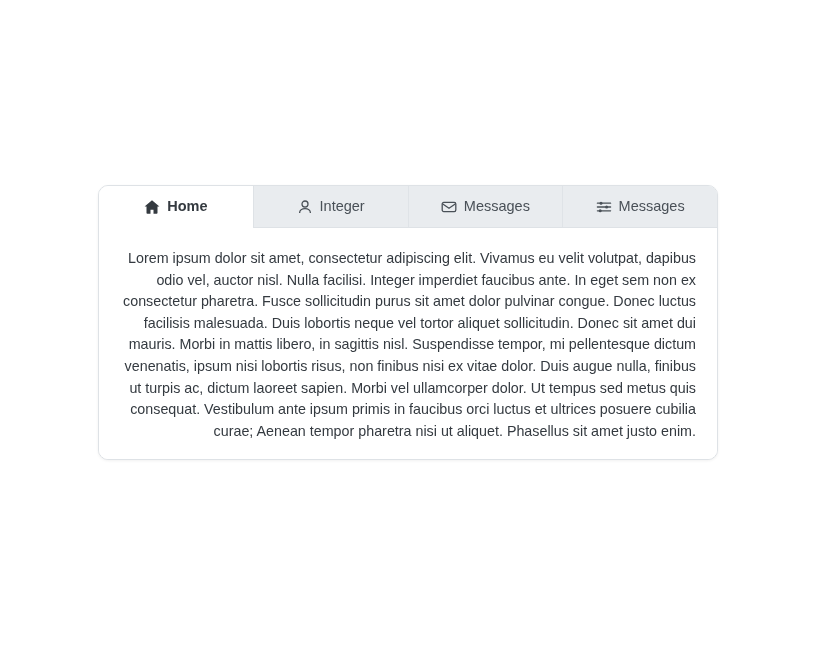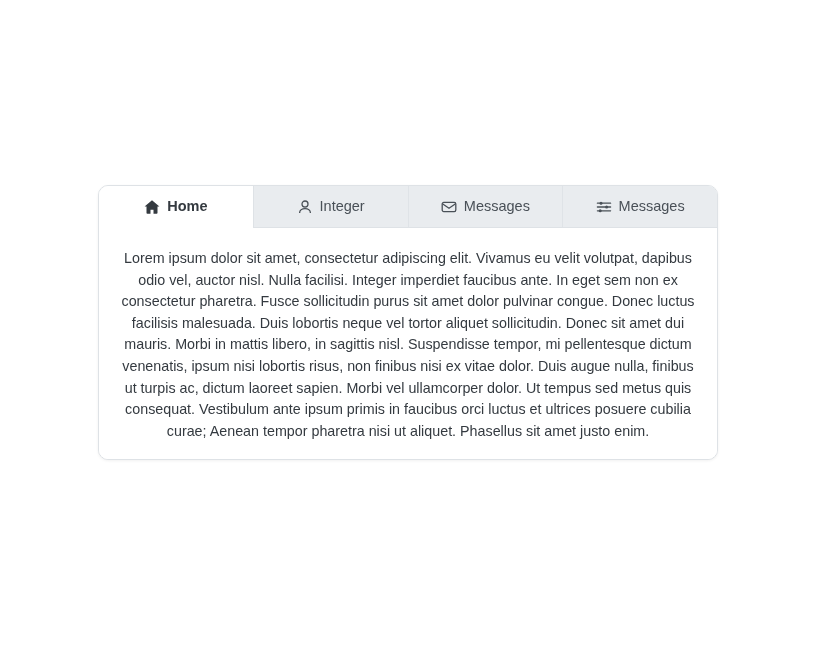--- a/index.html
+++ b/index.html
@@ -91,21 +91,21 @@
     padding: 20px 21px 18px 21px;
     box-sizing: border-box;
     background: #ffffff;
   }
 
   .panel p {
     margin: 0;
     font-size: 14.3px;
     line-height: 21.6px;
     color: #343a40;
-    text-align: center;
+    text-align: right;
   }
 </style>
 </head>
 <body>
 
 <div class="stage">
   <div class="card">
 
     <div class="tabbar">
 

